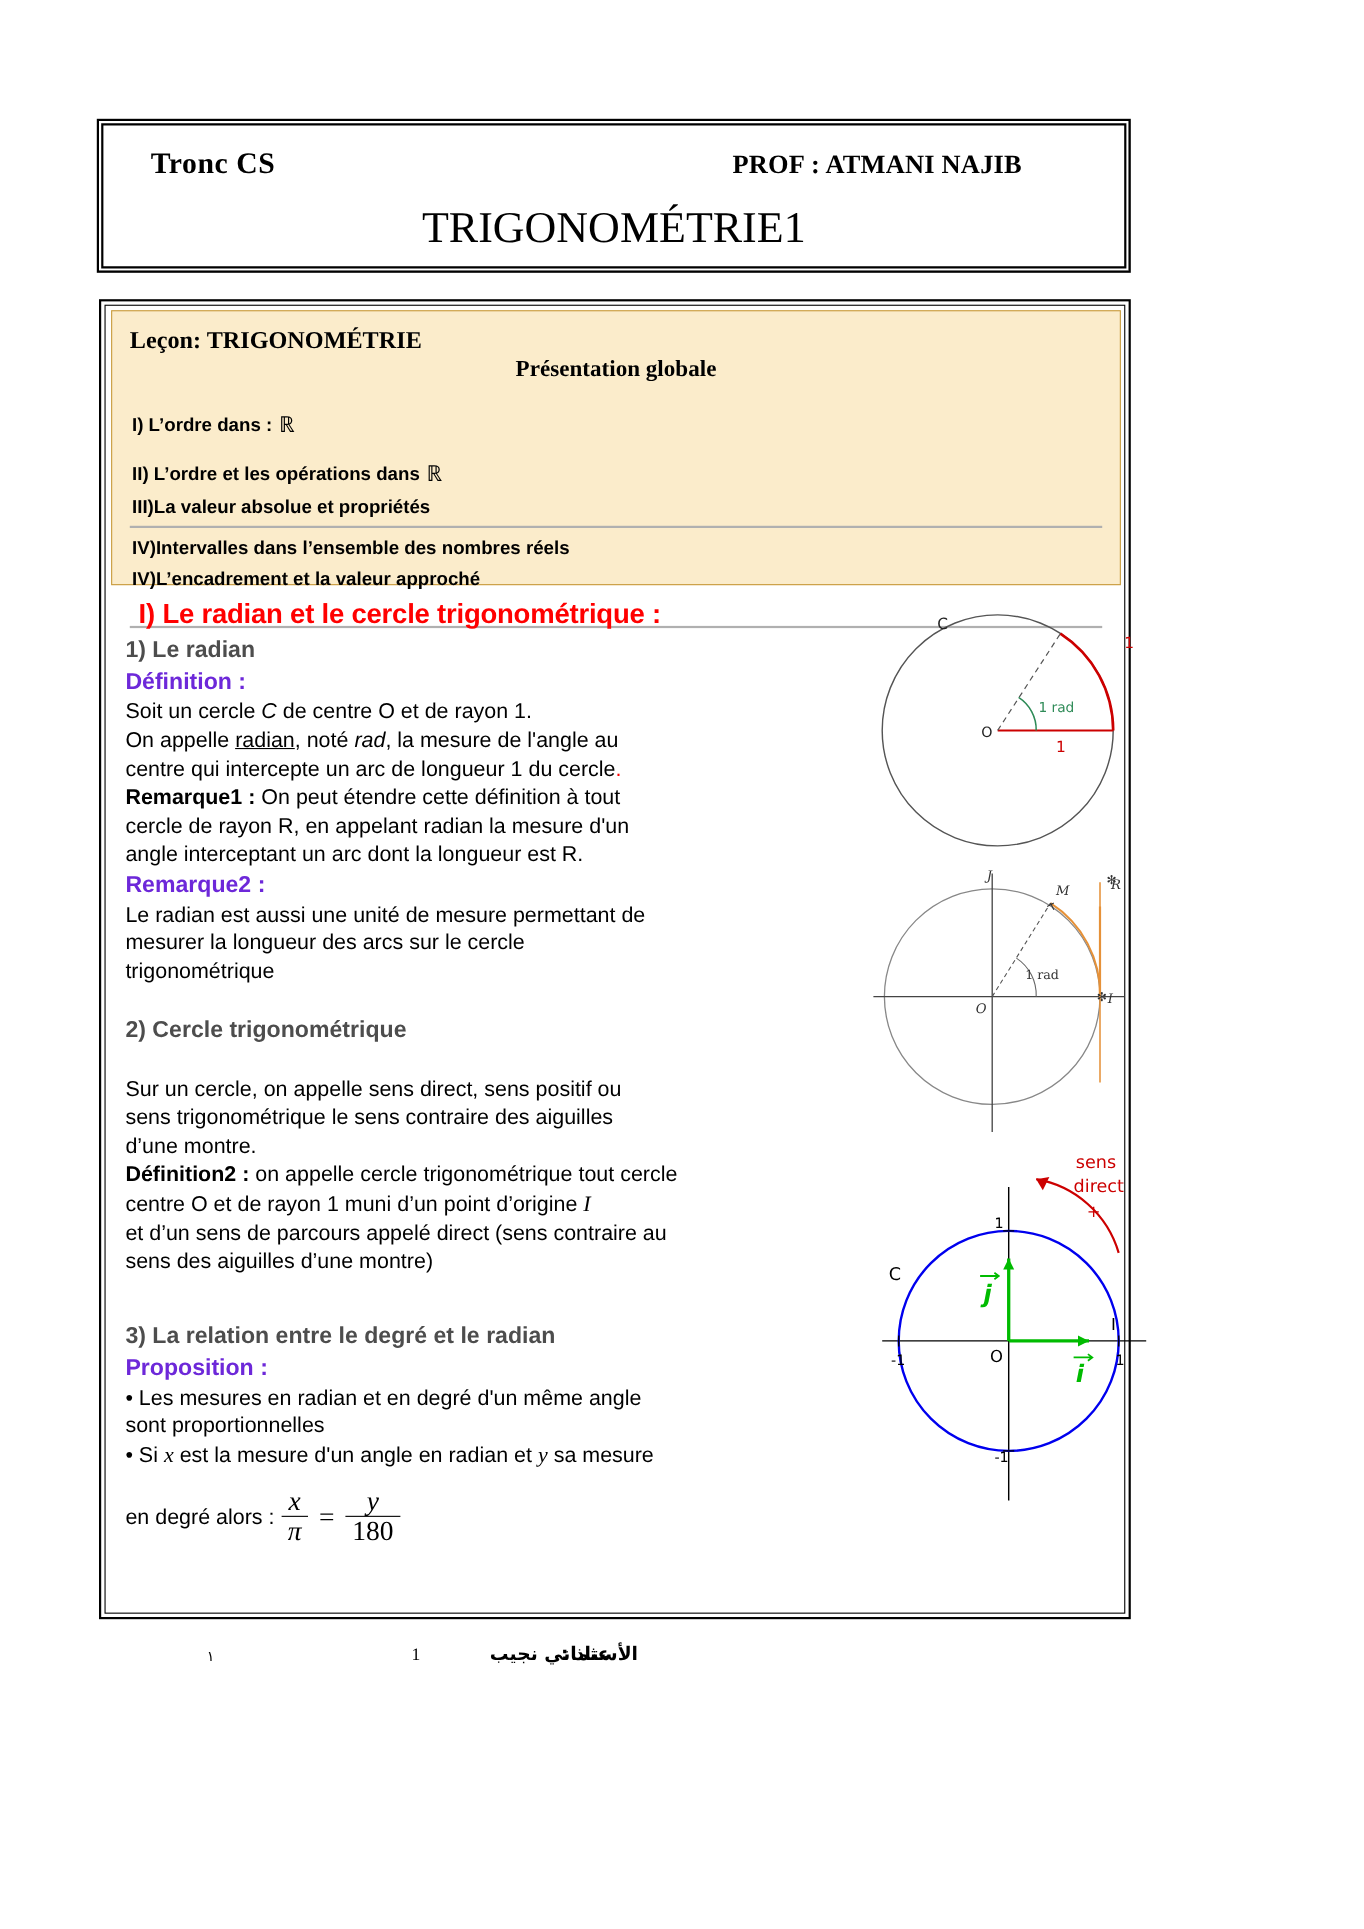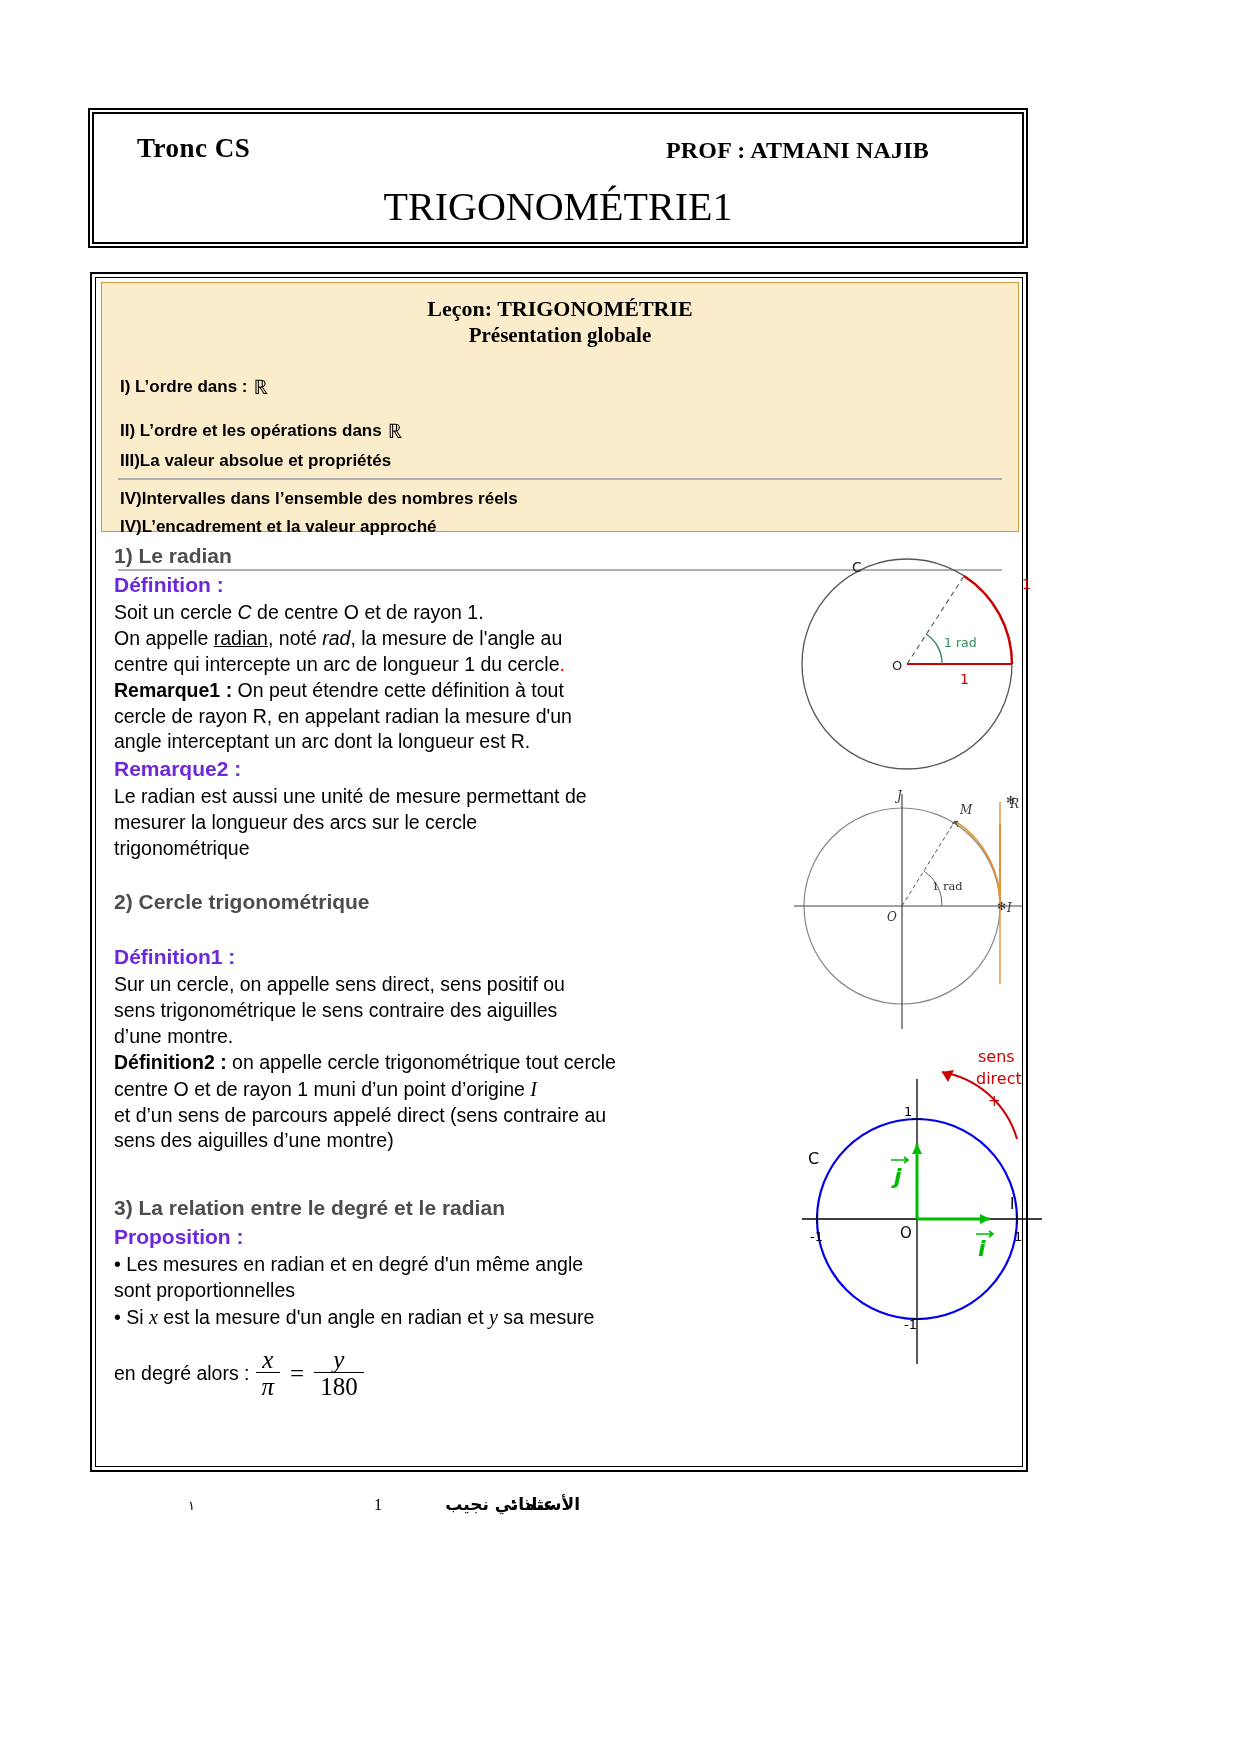--- a/index.html
+++ b/index.html
@@ -50,21 +50,21 @@
   }
 
   
   .lesson-box{
     position:absolute; left:9px; top:8px; width:918px; height:250px;
     background:#fbeccb;
     border:1px solid #c89b3c;
     padding:12px 16px 0 16px;
   }
   .lesson-title{
-    text-align:center;
+    text-align:left;
     font-family:"Liberation Serif", serif;
     font-weight:bold; font-size:22px; color:#000;
     line-height:1.25;
   }
   .lesson-sub{
     text-align:center;
     font-family:"Liberation Serif", serif;
     font-weight:bold; font-size:21px; color:#000;
     margin-bottom:24px;
   }
@@ -194,20 +194,21 @@
       <span>IV)Intervalles dans l’ensemble des nombres réels</span>
     </div>
     <div class="lesson-item">
       <span>IV)L’encadrement et la valeur approché</span>
     </div>
     <hr class="rule-grey2">
   </div>
 
   <div class="text-col">
 
+    <div class="h-red">I) Le radian et le cercle trigonométrique :</div>
     <div class="h-grey">1) Le radian</div>
     <div class="h-black">Définition :</div>
 
     <p class="t">
       <span>Soit un cercle </span><span class="it">C</span><span> de centre O et de rayon 1.</span>
     </p>
 
     <p class="t">
       <span>On appelle </span><span class="u">radian</span><span>, noté </span><span class="it">rad</span><span>, la mesure de l'angle au</span>
     </p>
@@ -225,21 +226,20 @@
 
     <div class="h-black">Remarque2 :</div>
     <p class="t">Le radian est aussi une unité de mesure permettant de</p>
     <p class="t">mesurer la longueur des arcs sur le cercle</p>
     <p class="t">trigonométrique</p>
 
     <div class="gap"></div>
     <div class="h-grey">2) Cercle trigonométrique</div>
     <div class="gap"></div>
 
-    <div class="h-black">Définition1 :</div>
     <p class="t">Sur un cercle, on appelle sens direct, sens positif ou</p>
     <p class="t">sens trigonométrique le sens contraire des aiguilles</p>
     <p class="t">d’une montre.</p>
 
     <p class="t">
       <b>Définition2 :</b>
       <span>on appelle cercle trigonométrique tout cercle</span>
     </p>
     <p class="t">
       <span>centre O et de rayon 1  muni d’un point d’origine </span><span class="mathvar">I</span>

